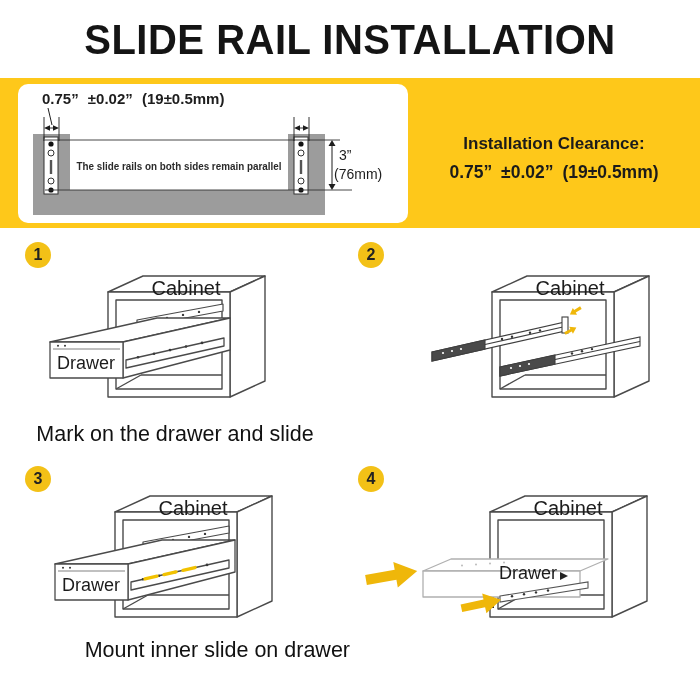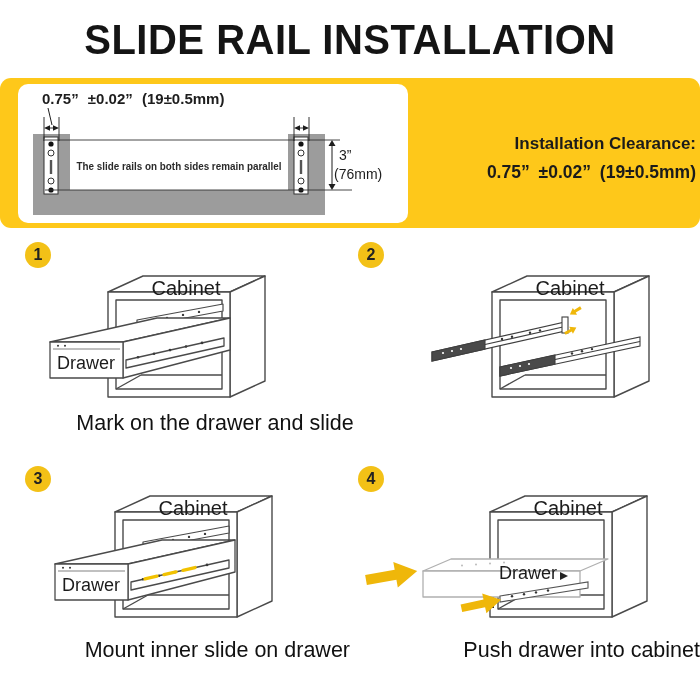--- a/index.html
+++ b/index.html
@@ -3,43 +3,43 @@
 <meta charset="utf-8">
 <style>
   html,body{margin:0;padding:0;background:#e8e8e8;}
   .page{width:700px;height:700px;position:relative;overflow:hidden;background:#ffffff;
         font-family:"Liberation Sans",sans-serif;color:#1a1a1a;margin:0 auto;}
   
   .title-bar{height:78px;display:flex;align-items:center;justify-content:center;background:#fff;}
   .title-bar h1{margin:0;font-size:40px;font-weight:700;letter-spacing:.5px;color:#141414;
                 transform:scaleY(1.06);white-space:nowrap;}
   
-  .clearance-band{position:relative;height:150px;background:#FEC81A;border-radius:11px;}
+  .clearance-band{position:relative;height:150px;background:#FEC81A;}
   .diagram-card{position:absolute;left:18px;top:6px;width:390px;height:139px;background:#fff;border-radius:10px;}
   .diagram-card svg{display:block;}
-  .clearance-text{position:absolute;left:412px;right:4px;top:56px;text-align:right;color:#1b1b1b;}
+  .clearance-text{position:absolute;left:412px;right:4px;top:56px;text-align:center;color:#1b1b1b;}
   .clearance-heading{font-size:17px;font-weight:bold;margin-bottom:8px;}
   .clearance-value{font-size:17.5px;font-weight:bold;word-spacing:4px;}
   
   .steps{display:grid;grid-template-columns:350px 350px;grid-template-rows:227px 245px;background:#fff;}
   .step{position:relative;}
   .badge{position:absolute;width:26px;height:26px;border-radius:50%;background:#F3C117;
          display:flex;align-items:center;justify-content:center;
          font-size:16px;font-weight:bold;color:#222;}
   .step-1 .badge,.step-3 .badge{left:25px;}
   .step-2 .badge,.step-4 .badge{left:8px;}
   .step-1 .badge,.step-2 .badge{top:14px;}
   .step-3 .badge,.step-4 .badge{top:11px;}
   .art{position:absolute;}
   .step-1 .art{left:25px;top:40px;}
   .step-2 .art{left:0px;top:40px;}
   .step-3 .art{left:25px;top:33px;}
   .step-4 .art{left:0px;top:15px;}
   .caption{position:absolute;left:0;width:100%;text-align:center;font-size:21.5px;color:#111;}
-  .step-1 .caption,.step-2 .caption{top:183px;padding-left:40px;}
+  .step-1 .caption,.step-2 .caption{top:194px;}
   .step-3 .caption,.step-4 .caption{top:183px;text-align:right;}
   svg text{font-family:"Liberation Sans",sans-serif;}
   .defs-holder{position:absolute;width:0;height:0;overflow:hidden;}
 </style>
 </head>
 <body>
 
 <div class="page">
 
   <header class="title-bar">
@@ -243,17 +243,16 @@
           <circle cx="162" cy="126.2" r="1.2" fill="#333" stroke="none"></circle>
           <circle cx="174" cy="124.3" r="1.2" fill="#333" stroke="none"></circle>
           <circle cx="186" cy="122.4" r="1.2" fill="#333" stroke="none"></circle>
           <circle cx="198" cy="120.5" r="1.2" fill="#333" stroke="none"></circle>
         </g>
         <polygon points="210,102 218,106 210,110" fill="#222"></polygon>
         <text x="178" y="109" text-anchor="middle" font-size="18" fill="#1c1c1c">Drawer</text>
         <use href="#big-arrow" transform="translate(16,97) rotate(-10 0 13)"></use>
         <use href="#big-arrow" transform="translate(112,128) rotate(-12 0 13) scale(0.78)"></use>
       </svg>
-      <div class="caption">Push drawer into cabinet</div>
     </div>
 
   </section>
 </div>
 
 </body></html>

